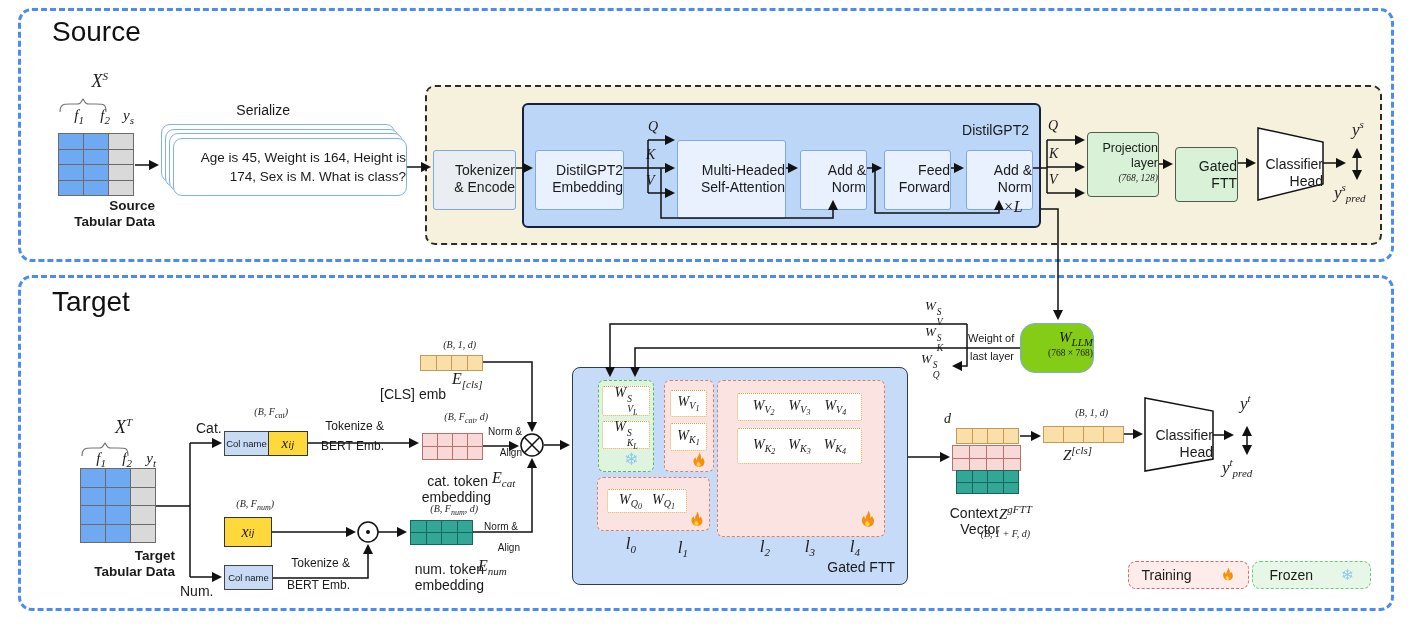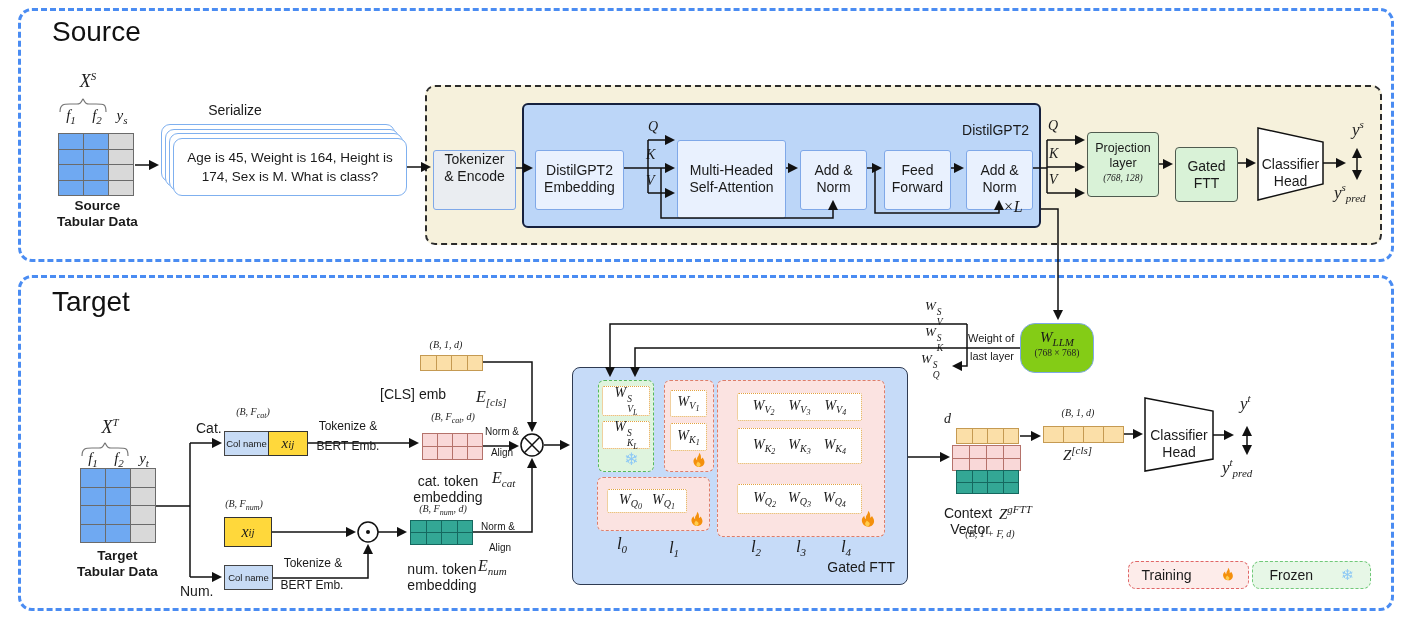--- a/index.html
+++ b/index.html
@@ -2,21 +2,21 @@
 <html><head>
 <meta charset="utf-8">
 <style>
   * { box-sizing: border-box; margin: 0; padding: 0; }
   html,body { background:#fff; }
   .canvas {
     position: relative; width: 1416px; height: 638px;
     font-family: "Liberation Sans", sans-serif; color:#1a1a1a; overflow:hidden; background:#fff;
   }
   .abs { position:absolute; }
-  .ctr { text-align:center; }
+  .ctr { text-align:right; }
   .sec-outer { border:3px dashed #4a8cf2; border-radius:14px; }
   .sec-title { font-size:28px; color:#111; }
   .mathv { font-family:"Liberation Serif", serif; font-style:italic; }
   .sup { font-size:11px; vertical-align:super; }
   .sub { font-size:11px; vertical-align:sub; }
   .sub2 { font-size:8px; vertical-align:sub; }
   .dim { font-family:"Liberation Serif", serif; font-style:italic; font-size:10px; color:#222; }
   .dim .sb { font-size:8px; vertical-align:sub; }
   .lbl { font-size:14px; line-height:17px;margin-top:12px; }
   .sm { font-size:12px; }
@@ -88,21 +88,21 @@
   <div class="abs ctr" style="left:180px;top:102px;width:110px;font-size:14px;">Serialize</div>
   <div class="abs bubble" style="left:161px;top:124px;width:234px;height:58px;"></div>
   <div class="abs bubble" style="left:165px;top:129px;width:234px;height:58px;"></div>
   <div class="abs bubble" style="left:169px;top:133px;width:234px;height:58px;"></div>
   <div class="abs bubble ctr" style="left:173px;top:138px;width:234px;height:58px;padding-top:9px;font-size:13.5px;line-height:19px;">
     <div>Age is 45, Weight is 164, Height is</div>
       <div>174, Sex is M. What is class?</div>
   </div>
 
   <div class="abs beige" style="left:425px;top:85px;width:957px;height:160px;"></div>
-  <div class="abs graybox ctr lbl" style="left:433px;top:138px;width:83px;height:60px;">
+  <div class="abs graybox ctr lbl" style="left:433px;top:138px;width:83px;height:60px;padding-top:11px;">
     <div>Tokenizer</div>
       <div>&amp; Encode</div>
   </div>
 
   <div class="abs container-blue" style="left:522px;top:103px;width:519px;height:125px;">
     <div class="abs lbl" style="right:10px;top:5px;position:absolute;">DistilGPT2</div>
   </div>
   <div class="abs bluebox ctr lbl" style="left:535px;top:138px;width:89px;height:60px;padding-top:11px;">
     <div>DistilGPT2</div>
       <div>Embedding</div>
@@ -204,21 +204,21 @@
   <div class="abs mathv" style="left:492px;top:469px;font-size:16px;"><span>E</span><span class="sub">cat</span></div>
 
   <div class="abs dim ctr" style="left:416px;top:339px;width:60px;">(B, 1, d)</div>
   <div class="abs cgrid" style="--ln:#c59a52;left:420px;top:355px;grid-template-columns:repeat(4,14.5px);grid-auto-rows:14px;" data-cells="4">
       <i class="cell-o"></i>
       <i class="cell-o"></i>
       <i class="cell-o"></i>
       <i class="cell-o"></i>
     </div>
   <div class="abs lbl" style="left:380px;top:374px;">[CLS] emb</div>
-  <div class="abs mathv" style="left:452px;top:388px;font-size:16px;margin-left:24px;"><span>E</span><span class="sub">[cls]</span></div>
+  <div class="abs mathv" style="left:452px;top:370px;font-size:16px;"><span>E</span><span class="sub">[cls]</span></div>
 
   <div class="abs dim ctr" style="left:214px;top:498px;width:60px;"><span>(B, F</span><span class="sb">num</span><span>)</span></div>
   <div class="abs ylw mathv" style="left:224px;top:517px;width:48px;height:30px;font-size:16px;">
       <span>x</span>
       <span class="sub">ij</span>
     </div>
   <div class="abs dim ctr" style="left:408px;top:503px;width:70px;"><span>(B, F</span><span class="sb">num</span><span>, d)</span></div>
   <div class="abs cgrid" style="--ln:#15685f;left:410px;top:520px;grid-template-columns:repeat(4,14.5px);grid-auto-rows:11px;" data-cells="8">
       <i class="cell-t"></i>
       <i class="cell-t"></i>
@@ -282,25 +282,20 @@
   <div class="abs train-d" style="left:717px;top:380px;width:168px;height:157px;"></div>
   <div class="abs wbox" style="left:737px;top:393px;width:125px;height:28px;gap:14px;">
     <span class="w"><span>W</span><span class="sb"><span>V</span><span class="s2">2</span></span></span>
     <span class="w"><span>W</span><span class="sb"><span>V</span><span class="s2">3</span></span></span>
     <span class="w"><span>W</span><span class="sb"><span>V</span><span class="s2">4</span></span></span>
   </div>
   <div class="abs wbox" style="left:737px;top:428px;width:125px;height:36px;gap:13px;">
     <span class="w"><span>W</span><span class="sb"><span>K</span><span class="s2">2</span></span></span>
     <span class="w"><span>W</span><span class="sb"><span>K</span><span class="s2">3</span></span></span>
     <span class="w"><span>W</span><span class="sb"><span>K</span><span class="s2">4</span></span></span>
-  </div>
-  <div class="abs wbox" style="left:737px;top:484px;width:125px;height:30px;gap:12px;">
-    <span class="w"><span>W</span><span class="sb"><span>Q</span><span class="s2">2</span></span></span>
-    <span class="w"><span>W</span><span class="sb"><span>Q</span><span class="s2">3</span></span></span>
-    <span class="w"><span>W</span><span class="sb"><span>Q</span><span class="s2">4</span></span></span>
   </div>
   <svg class="flm" style="left:858px;top:510px;" width="20" height="20" viewBox="0 0 24 24">
       <path fill="#F4900C" d="M12 1c.6 3.8-2.6 5.4-2.6 8.6 0 .5.1 1 .3 1.4-1.4-.9-2.2-2.3-2.1-4.1C5.3 8.6 4.2 11 4.7 13.5 5.4 17.5 8.6 20 12.2 20c3.9 0 6.9-2.7 7.1-6.3.1-2.8-1.4-4.3-2.5-6.4-.5 1.1-1.2 1.7-2.2 2C14.9 6 14.6 3.2 12 1z"></path>
       <path fill="#FFCC4D" d="M12.3 20c-2.1 0-3.8-1.5-3.8-3.4 0-1.7 1.3-2.4 2.1-4 .9 1.4 3.5 1.8 3.5 3.9 0 1.9-1.7 3.5-3.8 3.5z"></path>
     </svg>
 
   <div class="abs mathv ctr" style="left:608px;top:534px;width:28px;font-size:17px;"><span>l</span><span class="sub">0</span></div>
   <div class="abs mathv ctr" style="left:660px;top:538px;width:28px;font-size:17px;"><span>l</span><span class="sub">1</span></div>
   <div class="abs mathv ctr" style="left:742px;top:537px;width:28px;font-size:17px;"><span>l</span><span class="sub">2</span></div>
   <div class="abs mathv ctr" style="left:787px;top:537px;width:28px;font-size:17px;"><span>l</span><span class="sub">3</span></div>

